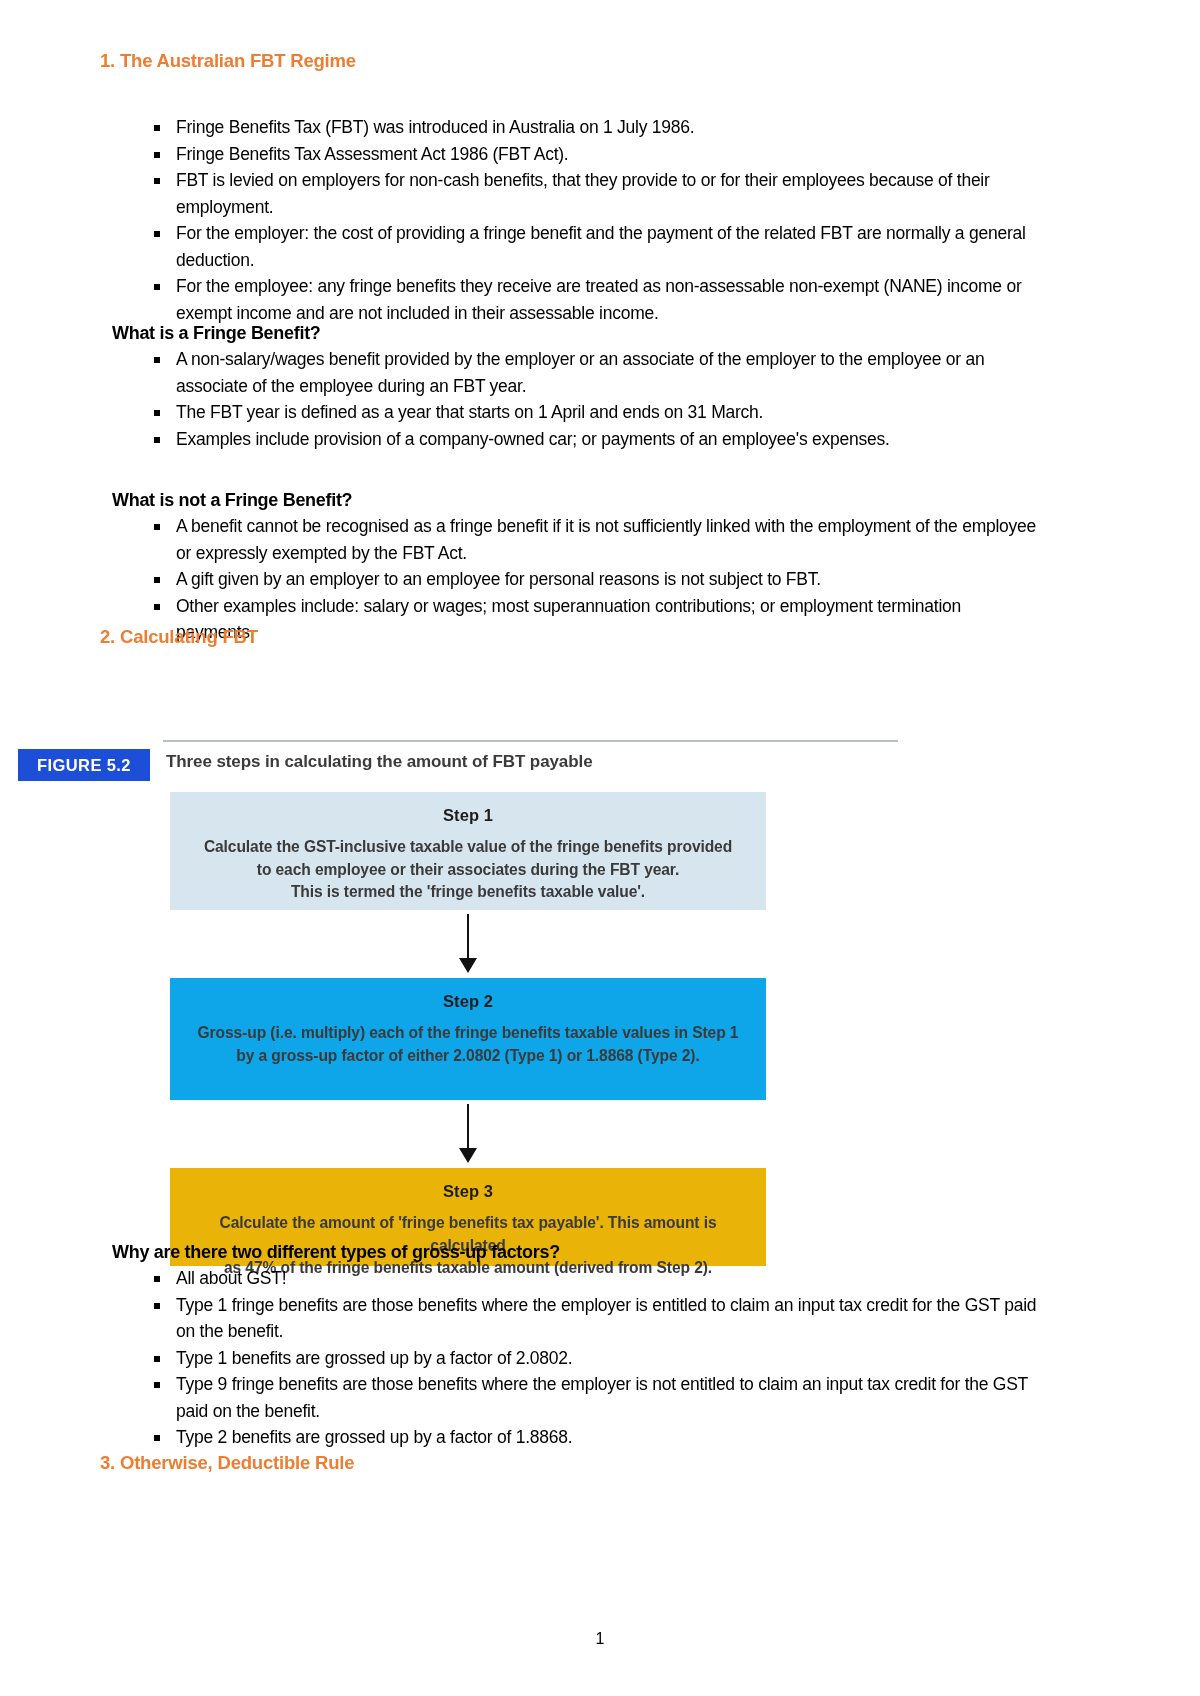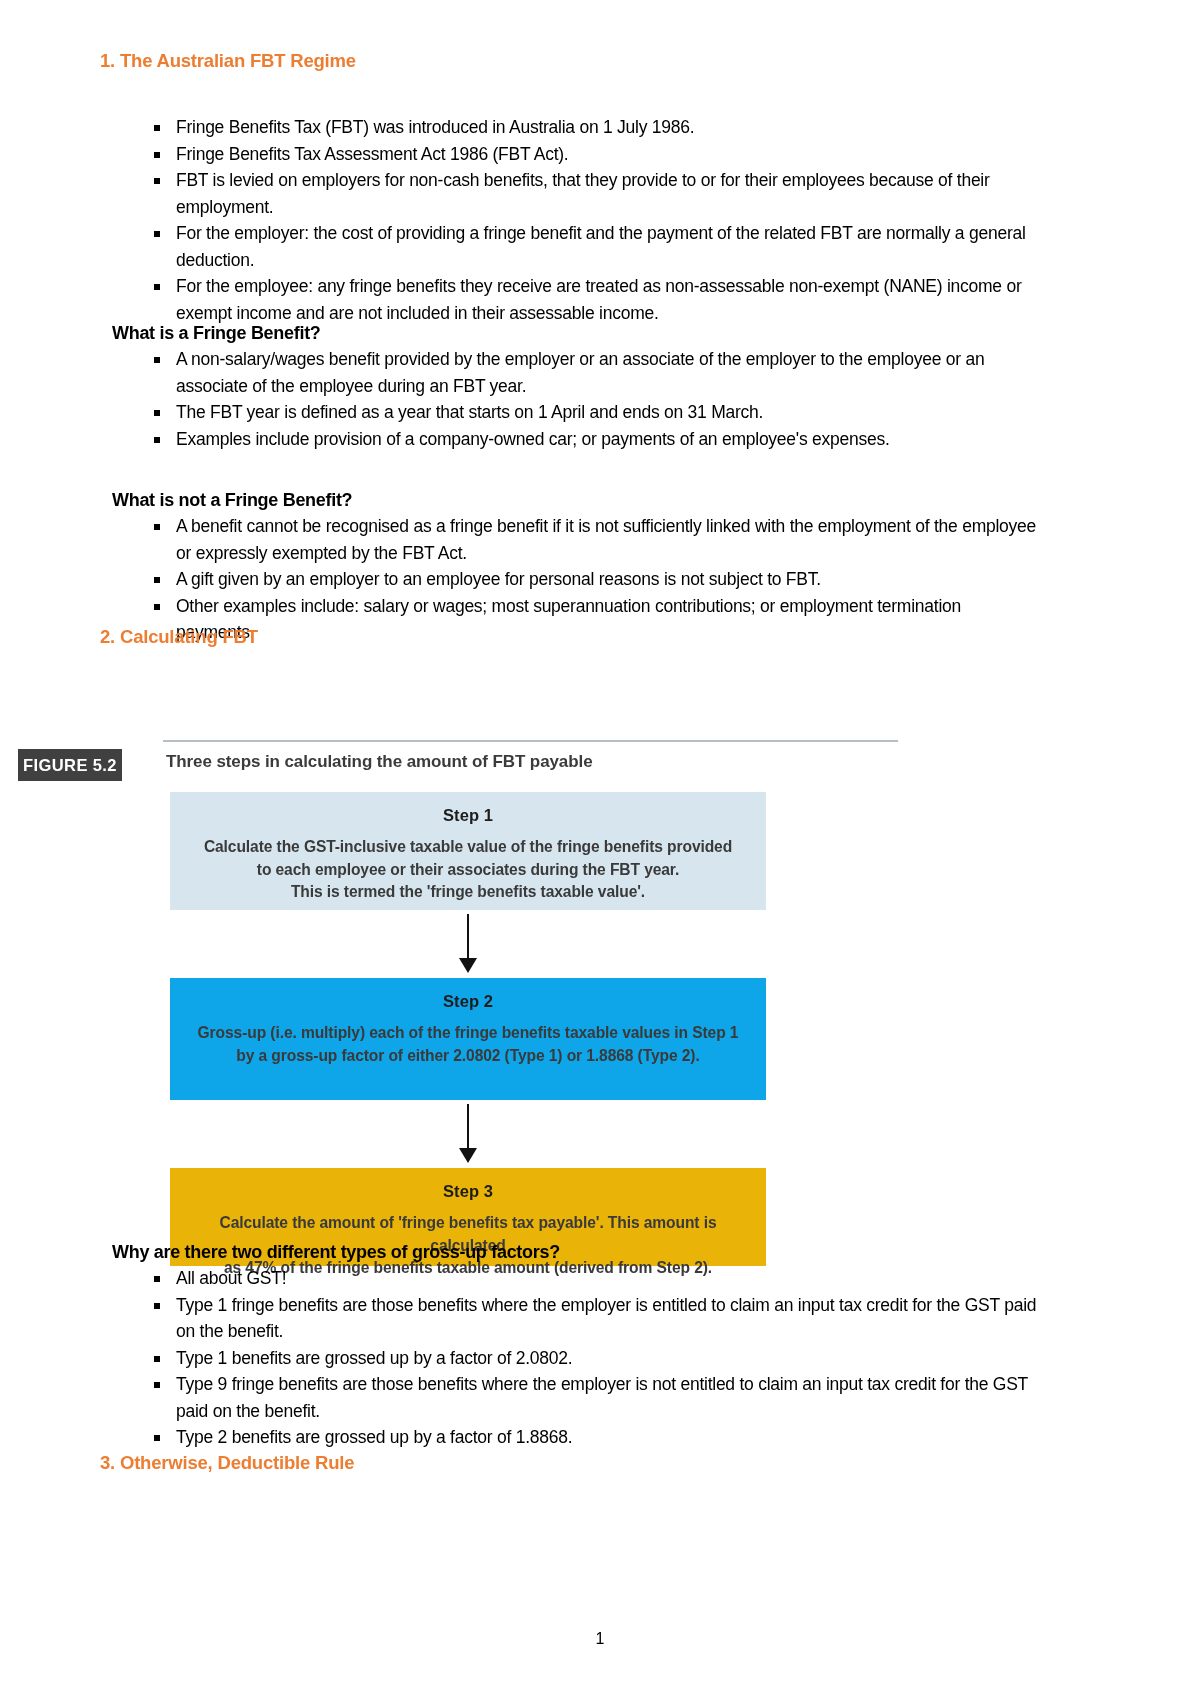--- a/index.html
+++ b/index.html
@@ -87,23 +87,23 @@
     left: 145px;
     top: 0px;
     width: 735px;
     height: 2px;
     background: #B7BFC6;
   }
   .figure-badge {
     position: absolute;
     left: 0px;
     top: 9px;
-    width: 104px;
+    width: 132px;
     height: 32px;
-    background: #404040;
+    background: #1d4ed8;
     color: #ffffff;
     font-size: 16.5px;
     font-weight: bold;
     letter-spacing: 0.4px;
     display: flex;
     align-items: center;
     justify-content: center;
   }
   .figure-caption {
     position: absolute;

